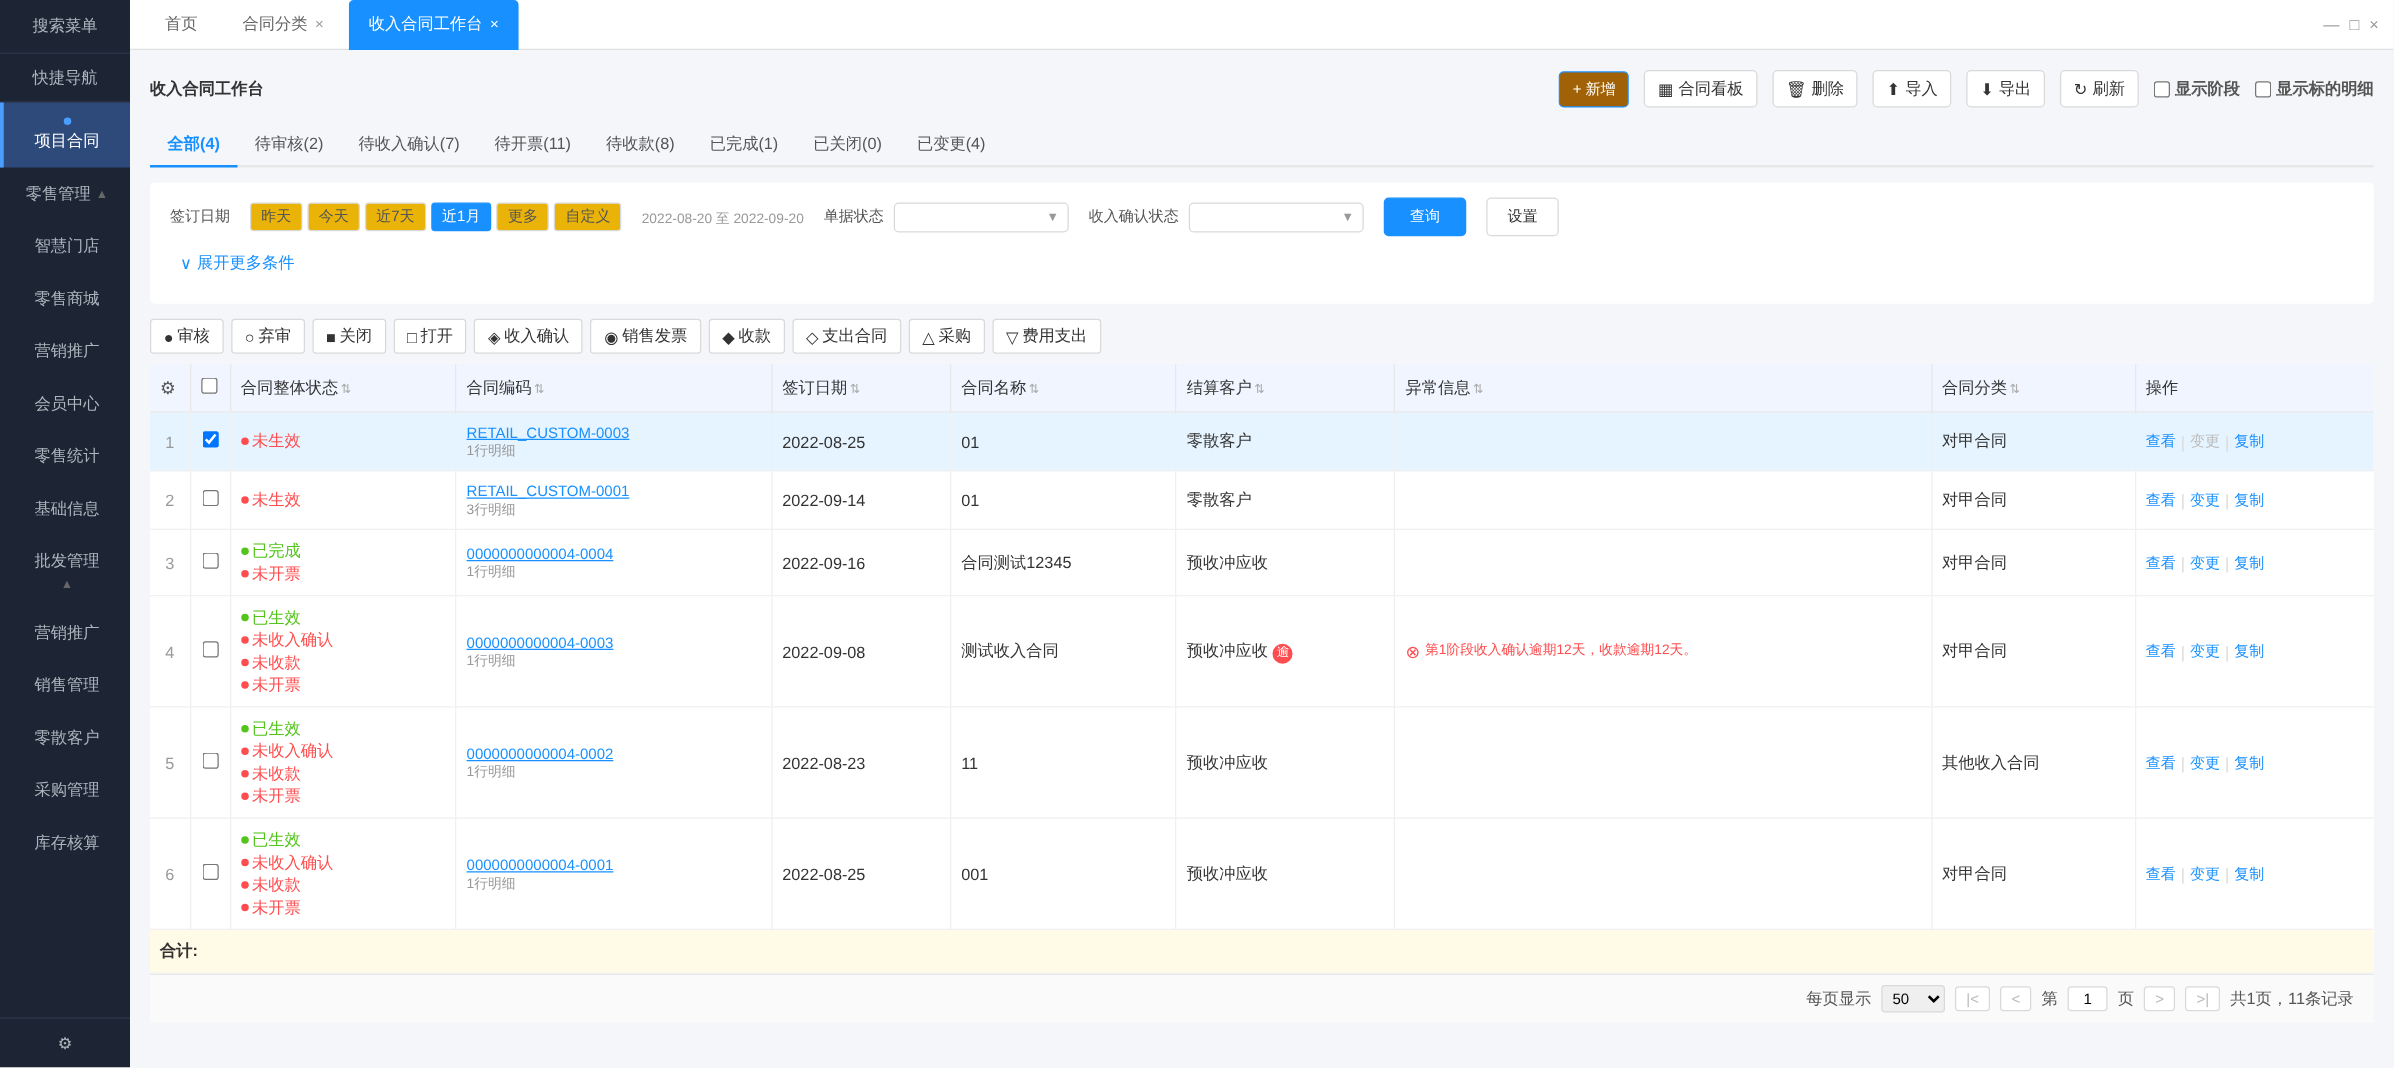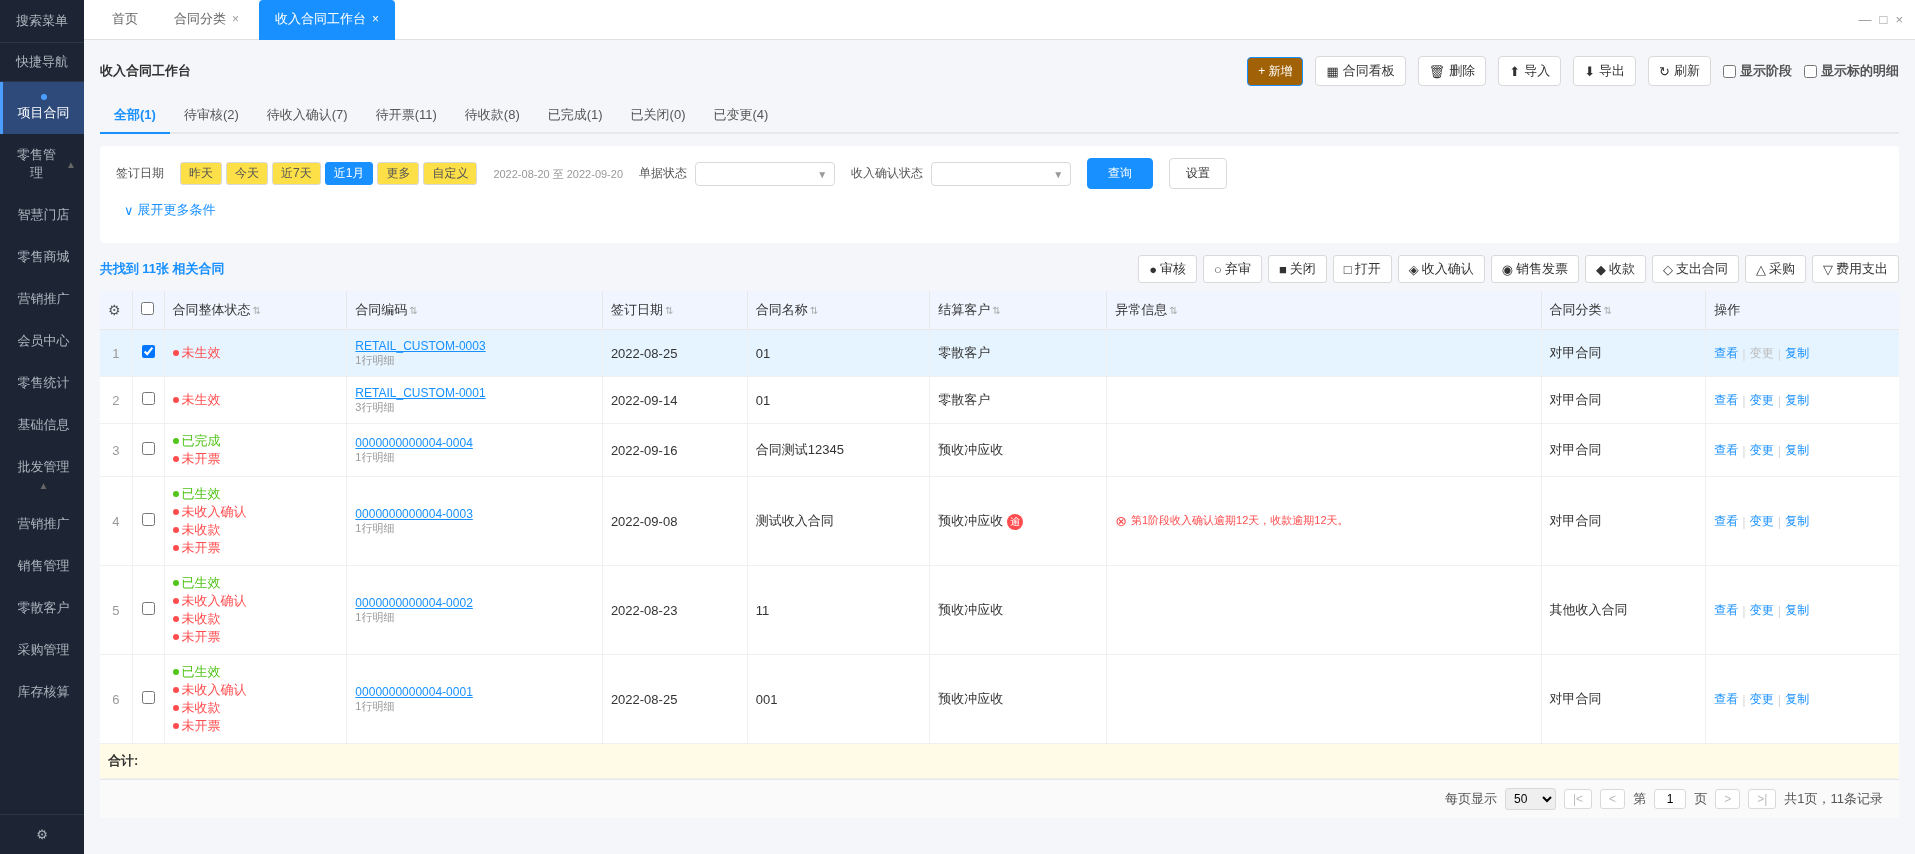--- a/index.html
+++ b/index.html
@@ -1,19 +1,19 @@
 <!DOCTYPE html>
 <html><head>
   <meta charset="utf-8">
   <style>
     * { box-sizing: border-box; margin: 0; padding: 0; font-family: 'Microsoft YaHei', Arial, sans-serif; font-size: 13px; }
     body { display: flex; height: 854px; overflow: hidden; background: #f0f2f5; }
     
     
-    .sidebar { width: 84px; background: #1d2535; color: #fff; display: flex; flex-direction: column; height: 100%; flex-shrink: 0; }
+    .sidebar { width: 104px; background: #1d2535; color: #fff; display: flex; flex-direction: column; height: 100%; flex-shrink: 0; }
     .sidebar-search { padding: 12px 8px; color: #adb5bd; font-size: 13px; text-align: center; border-bottom: 1px solid #2d3748; cursor: pointer; }
     .sidebar-nav { padding: 10px 8px; color: #adb5bd; font-size: 13px; text-align: center; border-bottom: 1px solid #2d3748; cursor: pointer; }
     .sidebar-item { padding: 12px 8px; color: #adb5bd; font-size: 13px; text-align: center; cursor: pointer; display: flex; flex-direction: column; align-items: center; border-left: 3px solid transparent; }
     .sidebar-item.active { color: #fff; background: #2d4a7a; border-left: 3px solid #4a9eff; }
     .sidebar-item .item-dot { width: 6px; height: 6px; border-radius: 50%; background: #4a9eff; margin-bottom: 4px; display: none; }
     .sidebar-item.active .item-dot { display: block; }
     .sidebar-arrow { font-size: 10px; color: #666; }
     .sidebar-bottom { margin-top: auto; padding: 12px 8px; text-align: center; border-top: 1px solid #2d3748; color: #adb5bd; cursor: pointer; }
 
     
@@ -43,21 +43,21 @@
     
     .filter-tabs { display: flex; gap: 0; margin-bottom: 12px; border-bottom: 2px solid #e8e8e8; }
     .filter-tab { padding: 8px 14px; cursor: pointer; color: #555; font-size: 13px; border-bottom: 2px solid transparent; margin-bottom: -2px; white-space: nowrap; }
     .filter-tab.active { color: #1890ff; border-bottom: 2px solid #1890ff; font-weight: bold; }
 
     
     .filter-bar { background: #fff; border-radius: 4px; padding: 12px 16px; margin-bottom: 12px; }
     .filter-row { display: flex; align-items: center; gap: 16px; flex-wrap: wrap; margin-bottom: 8px; }
     .filter-label { color: #555; font-size: 12px; white-space: nowrap; }
     .filter-date-btns { display: flex; gap: 4px; align-items: center; }
-    .date-btn { padding: 2px 8px; border: 1px solid #d9d9d9; border-radius: 3px; cursor: pointer; font-size: 12px; color: #555; background: #fde047; }
+    .date-btn { padding: 2px 8px; border: 1px solid #d9d9d9; border-radius: 3px; cursor: pointer; font-size: 12px; color: #555; background: #eab308; }
     .date-btn.active { background: #1890ff; color: #fff; border-color: #1890ff; }
     .date-range-text { font-size: 11px; color: #999; margin-top: 2px; }
     .filter-select { display: flex; align-items: center; gap: 8px; }
     .select-box { border: 1px solid #d9d9d9; border-radius: 4px; padding: 4px 28px 4px 8px; font-size: 12px; color: #333; background: #fff; min-width: 140px; appearance: none; cursor: pointer; position: relative; }
     .select-wrapper { position: relative; display: inline-block; }
     .select-wrapper::after { content: '▼'; position: absolute; right: 8px; top: 50%; transform: translateY(-50%); font-size: 10px; color: #999; pointer-events: none; }
     .expand-btn { display: flex; align-items: center; gap: 4px; color: #1890ff; cursor: pointer; font-size: 12px; padding: 4px 8px; }
 
     
     .table-toolbar { display: flex; align-items: center; gap: 6px; margin-bottom: 8px; flex-wrap: wrap; }
@@ -209,21 +209,21 @@
           <span>显示阶段</span>
         </label>
         <label class="checkbox-label">
           <input type="checkbox" style="">
           <span>显示标的明细</span>
         </label>
       </div>
     </div>
 
     <div class="filter-tabs">
-      <div class="filter-tab active">全部(1)</div>
+      <div class="filter-tab active">全部(4)</div>
       <div class="filter-tab">待审核(2)</div>
       <div class="filter-tab">待收入确认(7)</div>
       <div class="filter-tab">待开票(11)</div>
       <div class="filter-tab">待收款(8)</div>
       <div class="filter-tab">已完成(1)</div>
       <div class="filter-tab">已关闭(0)</div>
       <div class="filter-tab">已变更(4)</div>
     </div>
 
     <div class="filter-bar">
@@ -257,25 +257,20 @@
       </div>
       <div class="filter-row">
         <div class="expand-btn">
           <span>∨</span>
           <span>展开更多条件</span>
         </div>
       </div>
     </div>
 
     <div class="table-toolbar">
-      <div class="count-text">
-        <span>共找到</span>
-        <span style="color:#1890ff;font-weight:bold;">11张</span>
-        <span>相关合同</span>
-      </div>
       <button class="toolbar-btn">
         <span>●</span>
         <span>审核</span>
       </button>
       <button class="toolbar-btn">
         <span>○</span>
         <span>弃审</span>
       </button>
       <button class="toolbar-btn">
         <span>■</span>

